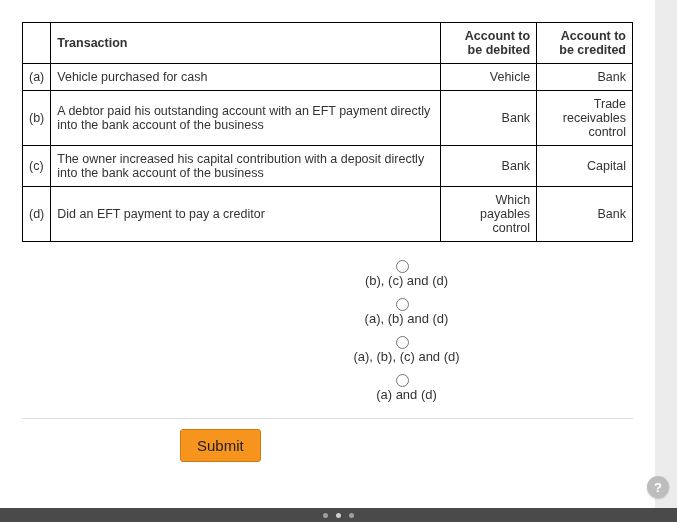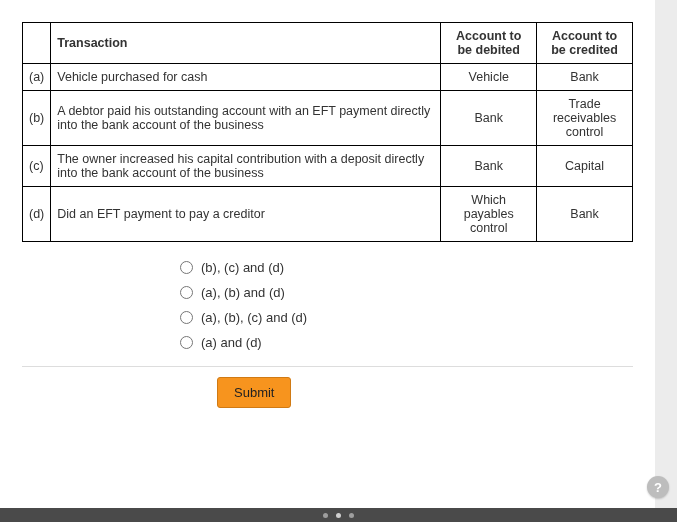--- a/index.html
+++ b/index.html
@@ -42,36 +42,37 @@
       border: 1px solid #000000;
       padding: 6px 6px;
       font-size: 12.5px;
       color: #333;
       vertical-align: middle;
     }
     table.tx th {
       font-weight: bold;
       text-align: left;
     }
-    table.tx th.center, table.tx td.center { text-align: center; }
+    table.tx th.center, table.tx td.center { text-align: right; }
     .lbl-col { width: 22px; text-align: left; padding: 6px 2px; }
     .desc-col { width: 392px; }
     .acct-col { width: 96px; }
     .question {
       margin: 18px 0 12px 0;
       color: #333;
     }
     .options {
       margin-left: 158px;
       margin-bottom: 16px;
     }
     .option-row {
       display: flex;
       align-items: center;
       margin: 10px 0;
+      flex-direction: column;
     }
     .option-row input[type="radio"] {
       width: 13px;
       height: 13px;
       margin-right: 8px;
       accent-color: #555;
     }
     .option-row label {
       font-size: 13px;
       color: #333;
@@ -79,25 +80,24 @@
     .hr {
       border: none;
       border-top: 1px solid #ddd;
       margin: 6px 0 10px 0;
     }
     .submit-wrap { margin-left: 158px; }
     .submit-btn {
       background: #f7941e;
       border: 1px solid #d07a14;
       color: #222;
-      font-size: 13px;
+      font-size: 15px;
       padding: 7px 16px;
       border-radius: 3px;
       cursor: pointer;
-      margin-left: 37px;
     }
     .right-sidebar {
       position: absolute;
       top: 0;
       right: 0;
       width: 22px;
       height: 508px;
       background: #ececec;
     }
     .help-btn {

